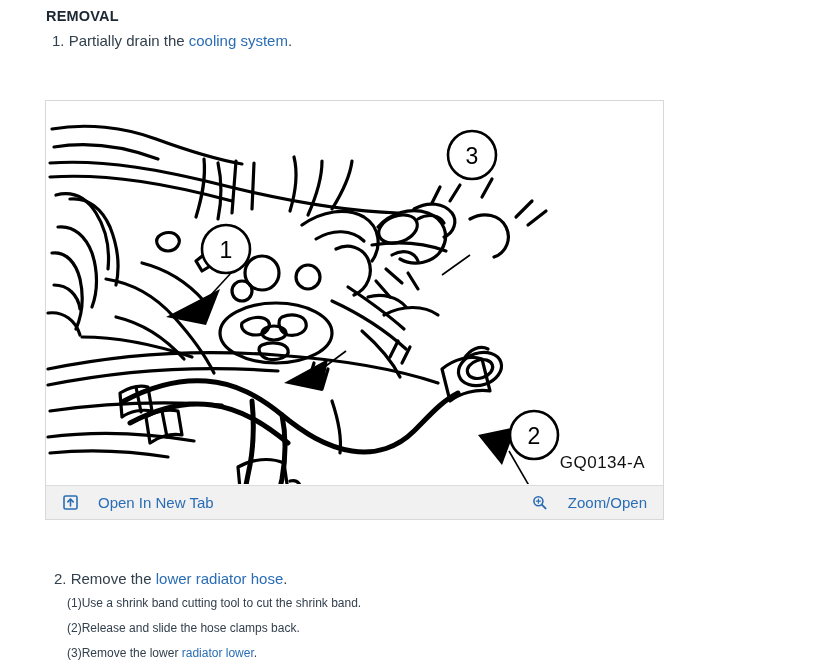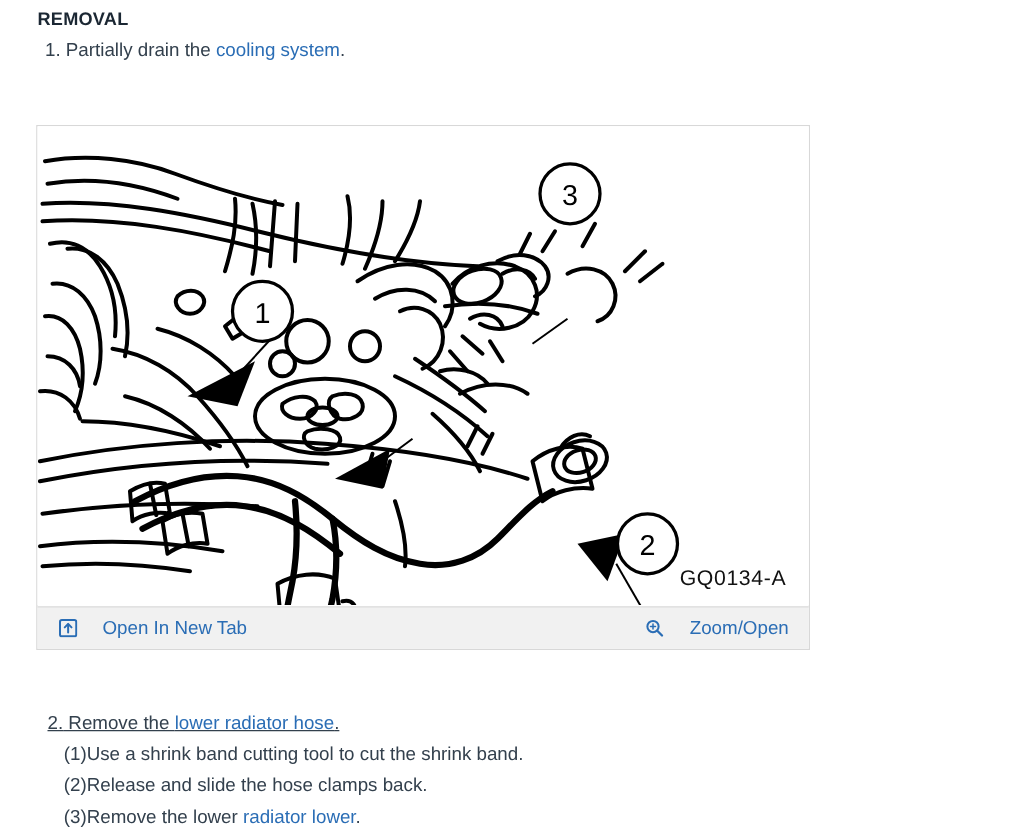--- a/index.html
+++ b/index.html
@@ -13,21 +13,21 @@
     height: 672px;
     font-family: "Liberation Sans", sans-serif;
     color: #1b2733;
     overflow: hidden;
     position: relative;
   }
 
   
   .page {
     position: absolute;
-    left: 0; top: 0;
+    left: 16px; top: 0;
     width: 652px;
     height: 672px;
   }
 
   .section-title {
     position: absolute;
     left: 30px;
     top: 8px;
     font-size: 14.5px;
     font-weight: bold;
@@ -53,24 +53,23 @@
     position: absolute;
     left: 38px;
     top: 566px;
     width: 740px;
   }
   .steps-bottom .lvl1 {
     font-size: 15px;
     color: #33404d;
     white-space: nowrap;
     line-height: 25px;
-    text-decoration: underline;
   }
   .steps-bottom .lvl2 {
-    font-size: 15px;
+    font-size: 12px;
     color: #33404d;
     white-space: nowrap;
     line-height: 25px;
     padding-left: 13px;
   }
 
   
   .figure-panel {
     position: absolute;
     left: 29px;

